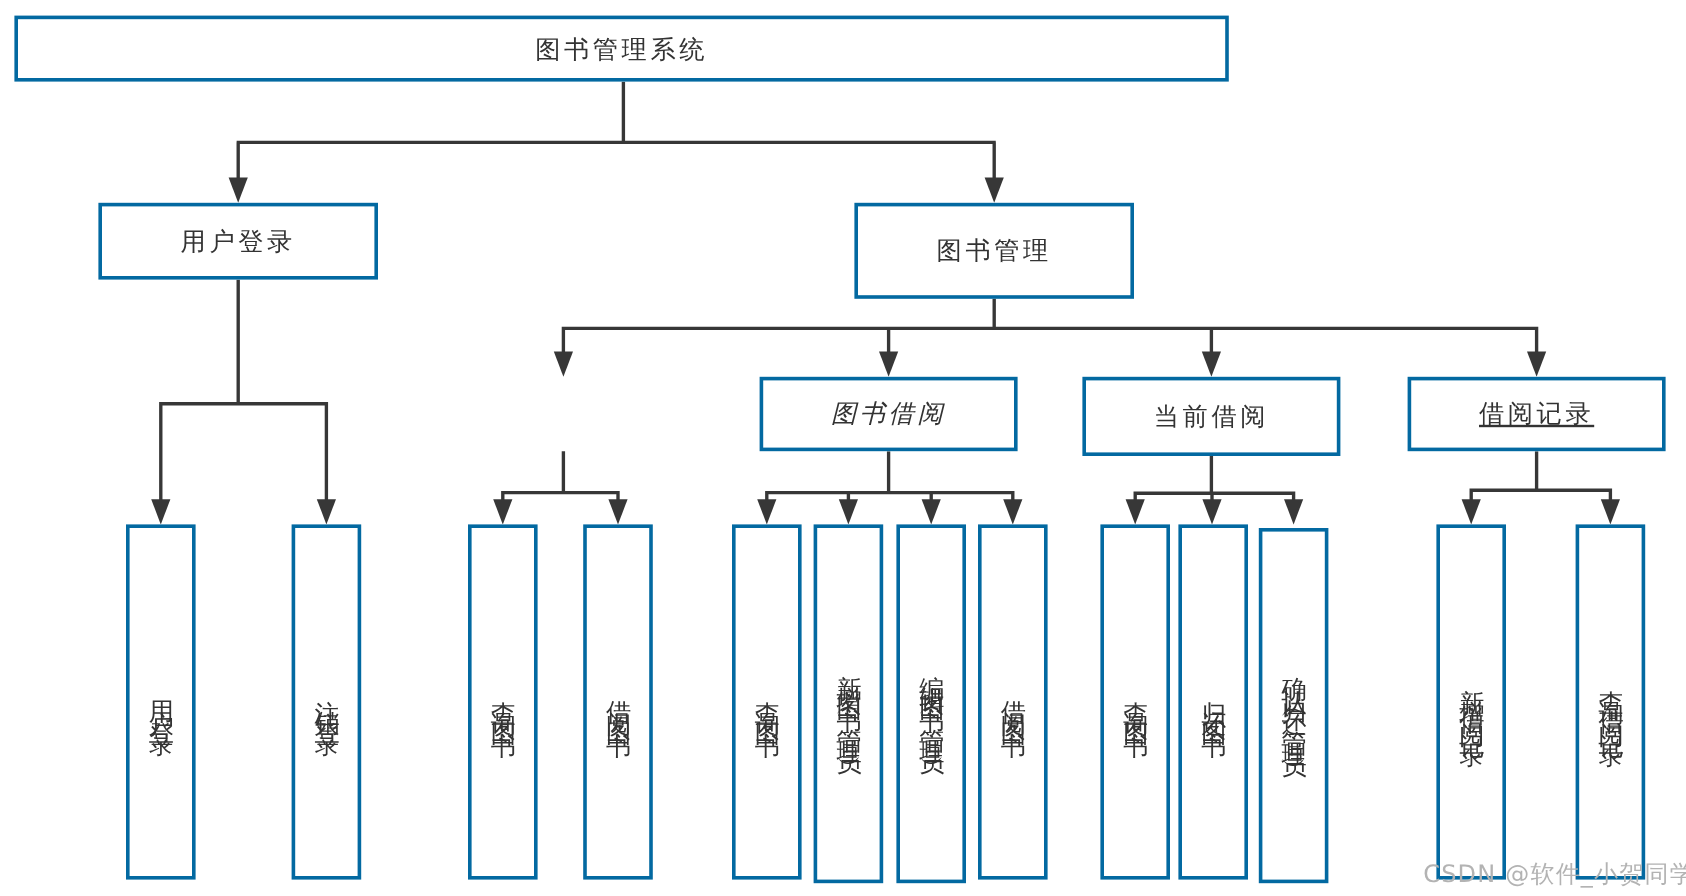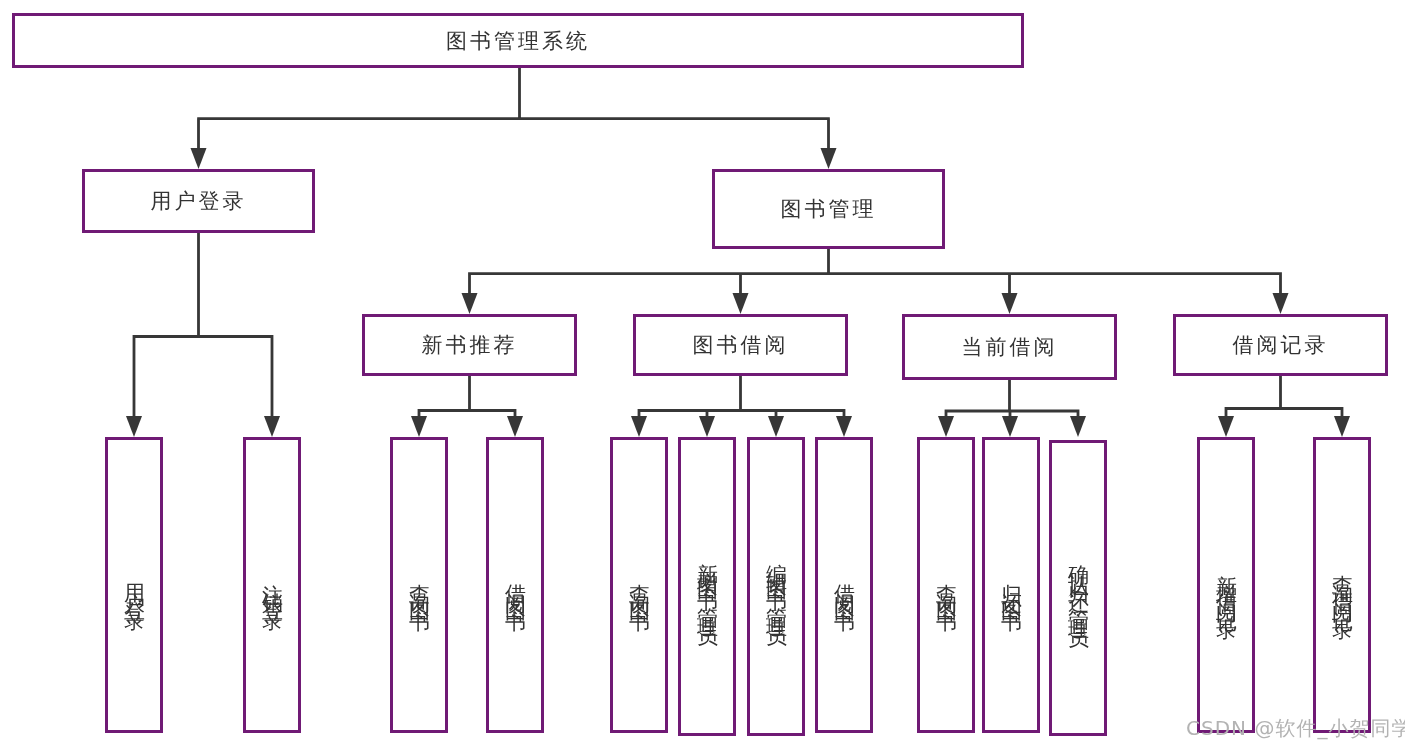--- a/index.html
+++ b/index.html
@@ -8,21 +8,21 @@
     width:1405px;height:747px;
     background:#ffffff;
     font-family:"DejaVu Sans","Liberation Sans",sans-serif;
     overflow:hidden;
   }
   #wires{position:absolute;left:0;top:0;width:1405px;height:747px;}
   .node{
     position:absolute;
     box-sizing:border-box;
     background:#ffffff;
-    border:3px solid #701a75;
+    border:3px solid #0369a1;
     display:flex;align-items:center;justify-content:center;
     color:#333333;
     font-size:21px;
   }
   .h-node span{letter-spacing:3px;white-space:nowrap;}
   .v-node span{
     writing-mode:vertical-rl;
     text-orientation:mixed;
     letter-spacing:9px;
     line-height:1;
@@ -111,30 +111,27 @@
     <span>图书管理系统</span>
   </div>
 
   <div class="node h-node" style="left:82px;top:169px;width:233px;height:64px;">
     <span>用户登录</span>
   </div>
   <div class="node h-node" style="left:712px;top:169px;width:233px;height:80px;">
     <span>图书管理</span>
   </div>
 
-  <div class="node h-node" style="left:362px;top:314px;width:215px;height:62px;">
-    <span>新书推荐</span>
-  </div>
-  <div class="node h-node" style="left:633px;top:314px;width:215px;height:62px;">
+  <div class="node h-node" style="left:633px;top:314px;width:215px;height:62px;font-style:italic;">
     <span>图书借阅</span>
   </div>
   <div class="node h-node" style="left:902px;top:314px;width:215px;height:66px;">
     <span>当前借阅</span>
   </div>
-  <div class="node h-node" style="left:1173px;top:314px;width:215px;height:62px;">
+  <div class="node h-node" style="left:1173px;top:314px;width:215px;height:62px;text-decoration:underline;">
     <span>借阅记录</span>
   </div>
 
   <div class="node v-node" style="left:105px;top:437px;width:58px;height:296px;">
     <span>用户登录</span>
   </div>
   <div class="node v-node" style="left:243px;top:437px;width:58px;height:296px;">
     <span>注销登录</span>
   </div>
 

